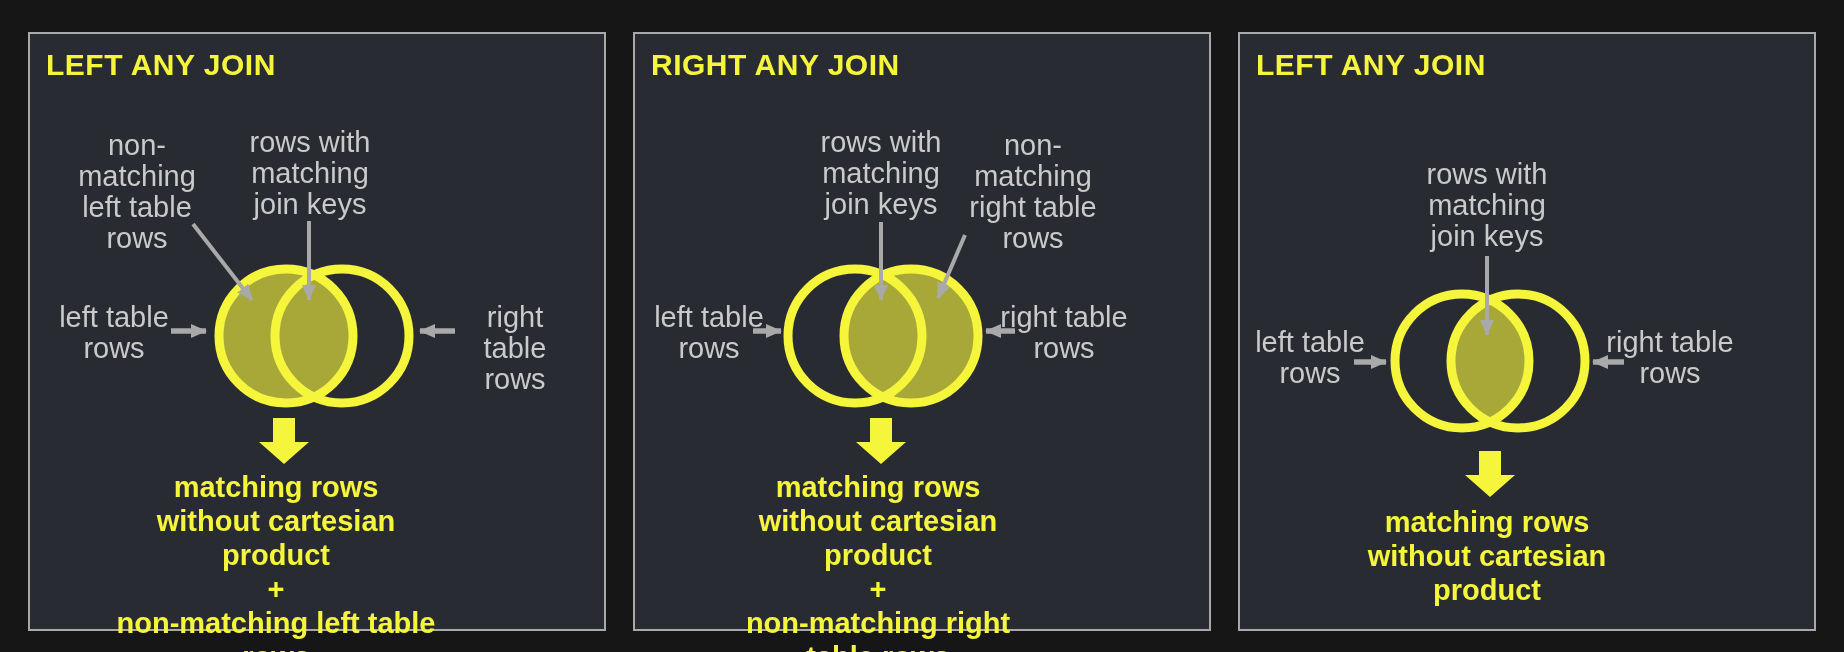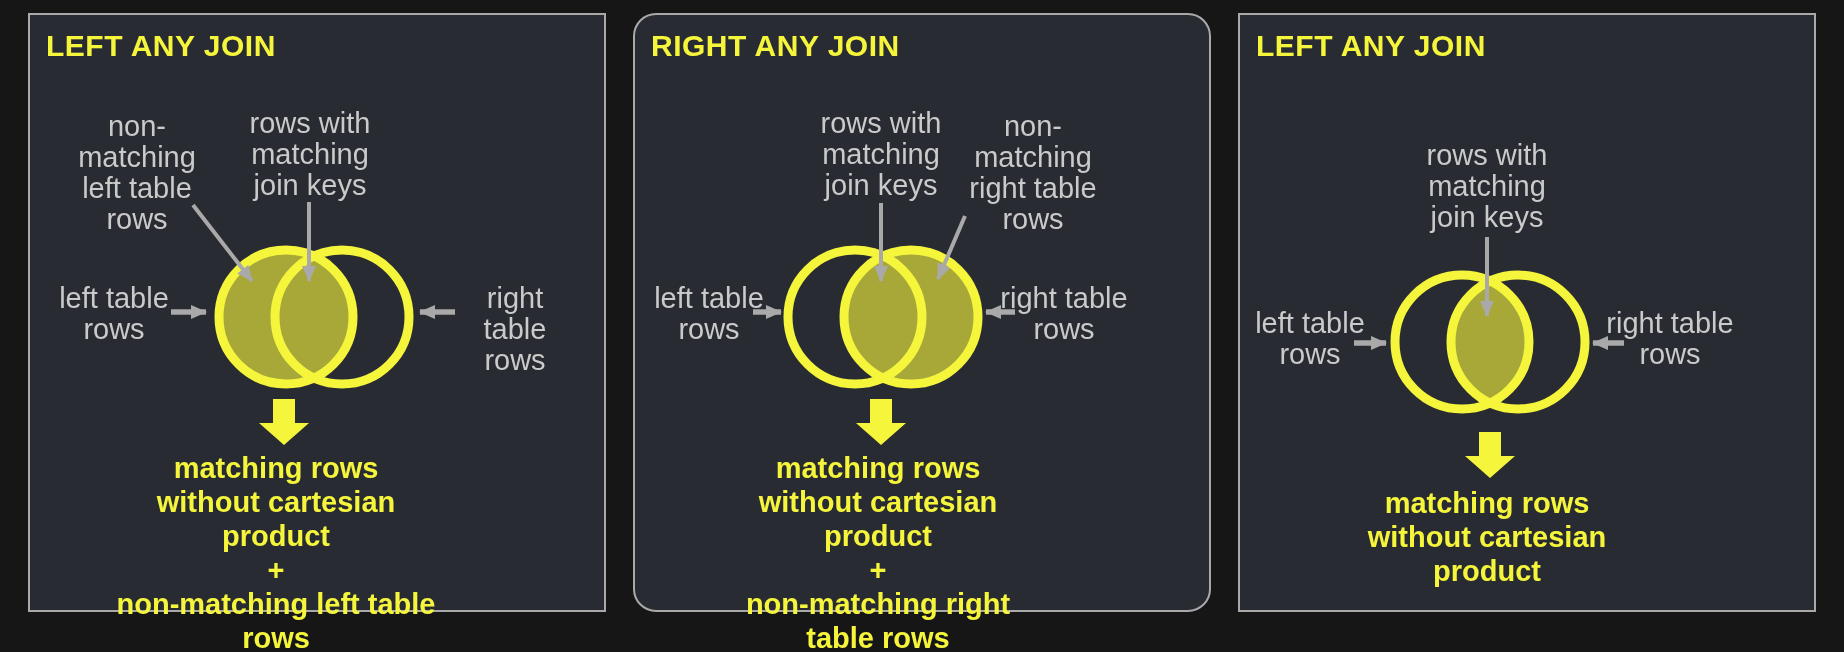--- a/index.html
+++ b/index.html
@@ -2,21 +2,21 @@
 <html><head>
 <meta charset="utf-8">
 <style>
   html,body { margin:0; padding:0; }
   body {
     width:1844px; height:652px; position:relative; overflow:hidden;
     background:#161616;
     font-family:"Liberation Sans", sans-serif;
   }
   .panel {
-    position:absolute; top:13px; width:574px; height:595px;
+    position:absolute; top:32px; width:574px; height:595px;
     background:#292b32; border:2px solid #a9a9a9;
   }
   .panel-title {
     position:absolute; left:16px; top:14px;
     font-size:30px; font-weight:bold; color:#f5f53c; letter-spacing:0.5px;
   }
   .venn-svg { position:absolute; left:0; top:0; }
   .lbl {
     position:absolute; transform:translateX(-50%);
     text-align:center; color:#cacaca;
@@ -58,21 +58,21 @@
   <div class="lbl" style="left:84px;  top:268px;">left table
 rows</div>
   <div class="lbl" style="left:485px; top:268px;">right table
 rows</div>
   <div class="result" style="left:246px; top:436px;">matching rows
 without cartesian product
 +
 non-matching left table rows</div>
 </section>
 
-<section class="panel" style="left:633px;border-radius:23px;">
+<section class="panel" style="left:633px;">
   <svg class="venn-svg" width="574" height="595" viewBox="0 0 574 595">
     <defs>
       <marker id="ah2" markerUnits="userSpaceOnUse" markerWidth="18" markerHeight="16" refX="15" refY="7" orient="auto">
         <path d="M0,0 L16,7 L0,14 Z" fill="#a9a9a9"></path>
       </marker>
     </defs>
     <circle cx="276" cy="302" r="67" fill="#f5f53c" fill-opacity="0.62"></circle>
     <circle cx="220" cy="302" r="67" fill="none" stroke="#f5f53c" stroke-width="9"></circle>
     <circle cx="276" cy="302" r="67" fill="none" stroke="#f5f53c" stroke-width="9"></circle>
     <line x1="246" y1="188" x2="246" y2="266" stroke="#a9a9a9" stroke-width="4" marker-end="url(#ah2)"></line>

